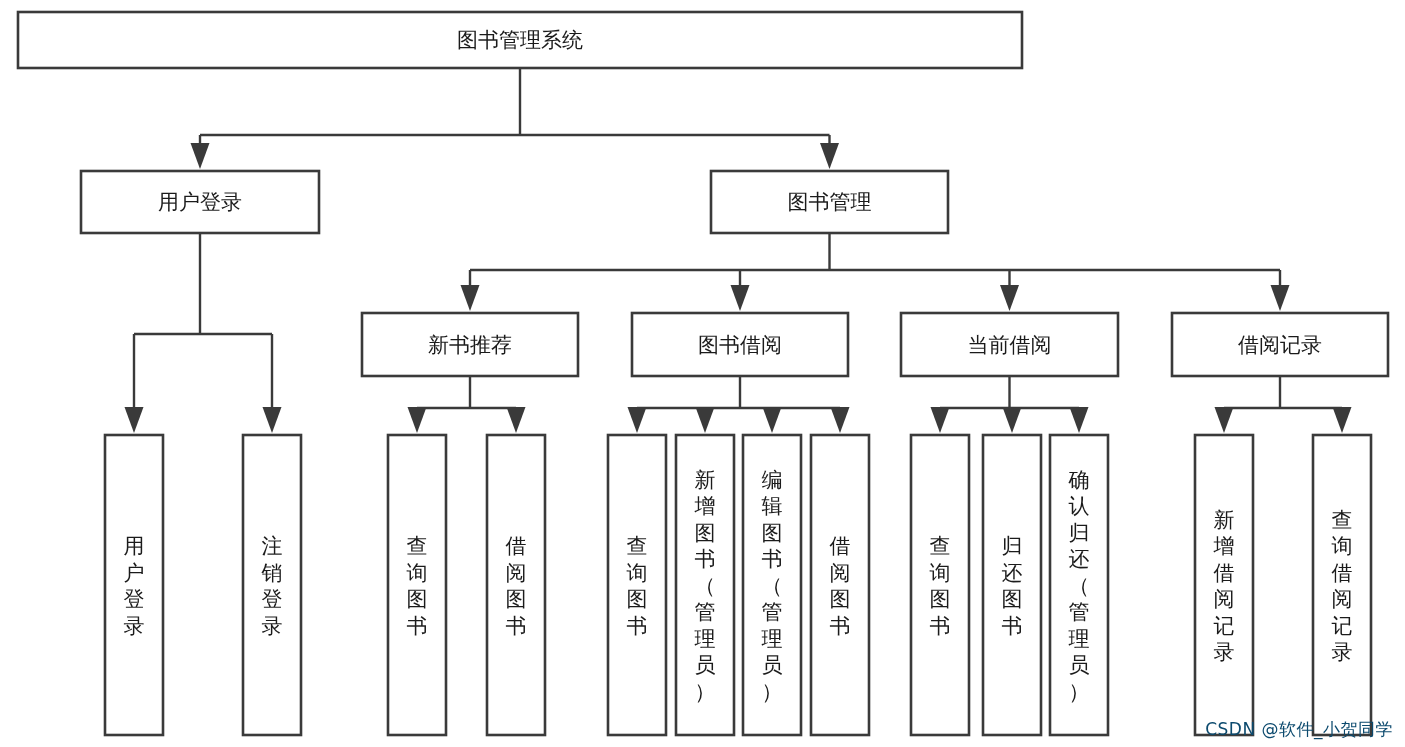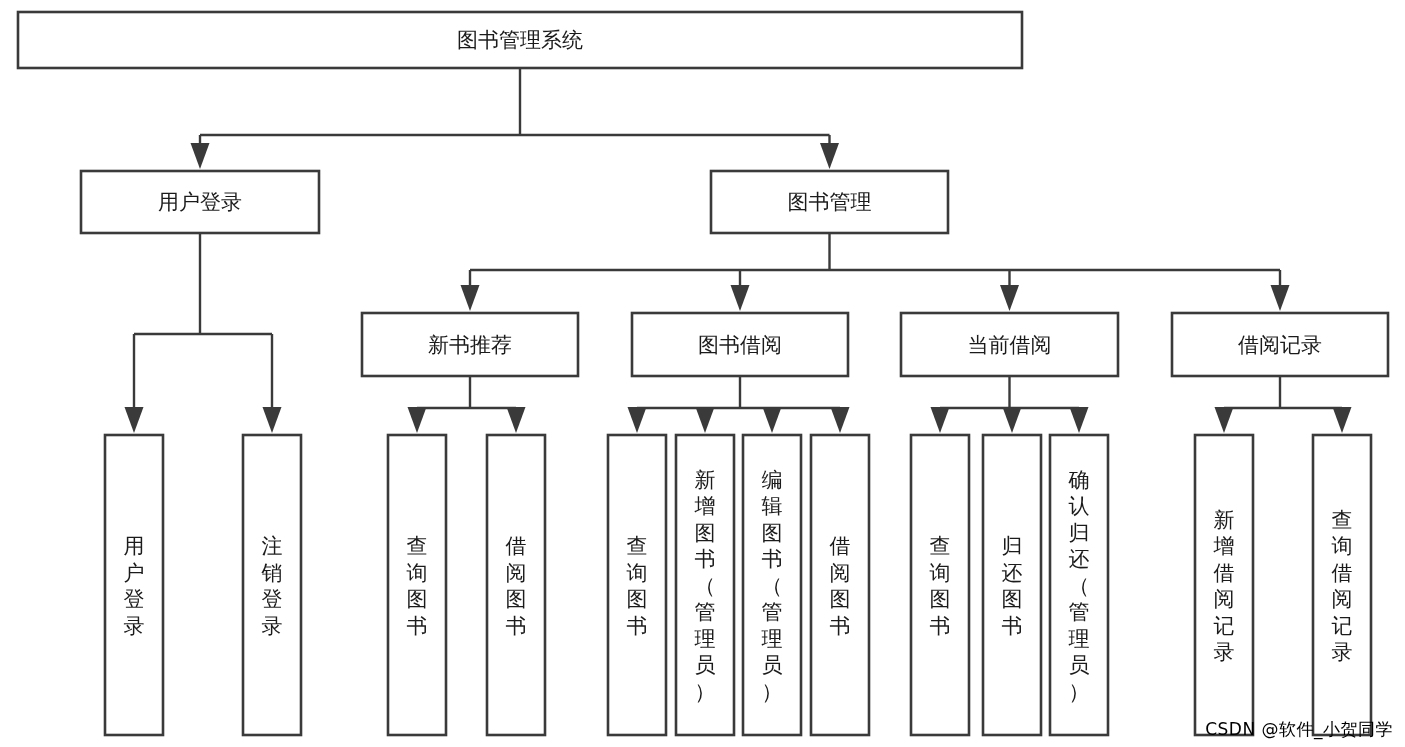--- a/index.html
+++ b/index.html
@@ -14,21 +14,21 @@
   .node-label{
     fill:#1b1b1b;font-family:"DejaVu Sans","Liberation Sans",sans-serif;
     font-size:21px;text-anchor:middle;dominant-baseline:middle;
   }
   .leaf-label{
     fill:#1b1b1b;font-family:"DejaVu Sans","Liberation Sans",sans-serif;
     font-size:21px;text-anchor:middle;
   }
   .watermark{
     position:absolute;right:12px;bottom:6px;
-    font-size:17px;color:#000000;white-space:nowrap;
+    font-size:17px;color:#0c4a6e;white-space:nowrap;
     font-family:"DejaVu Sans","Liberation Sans",sans-serif;
     letter-spacing:.5px;
   }
 </style>
 </head>
 <body>
 
 <svg id="diagram" viewBox="0 0 1405 747" xmlns="http://www.w3.org/2000/svg">
   <g id="edges-layer">
       <g>

